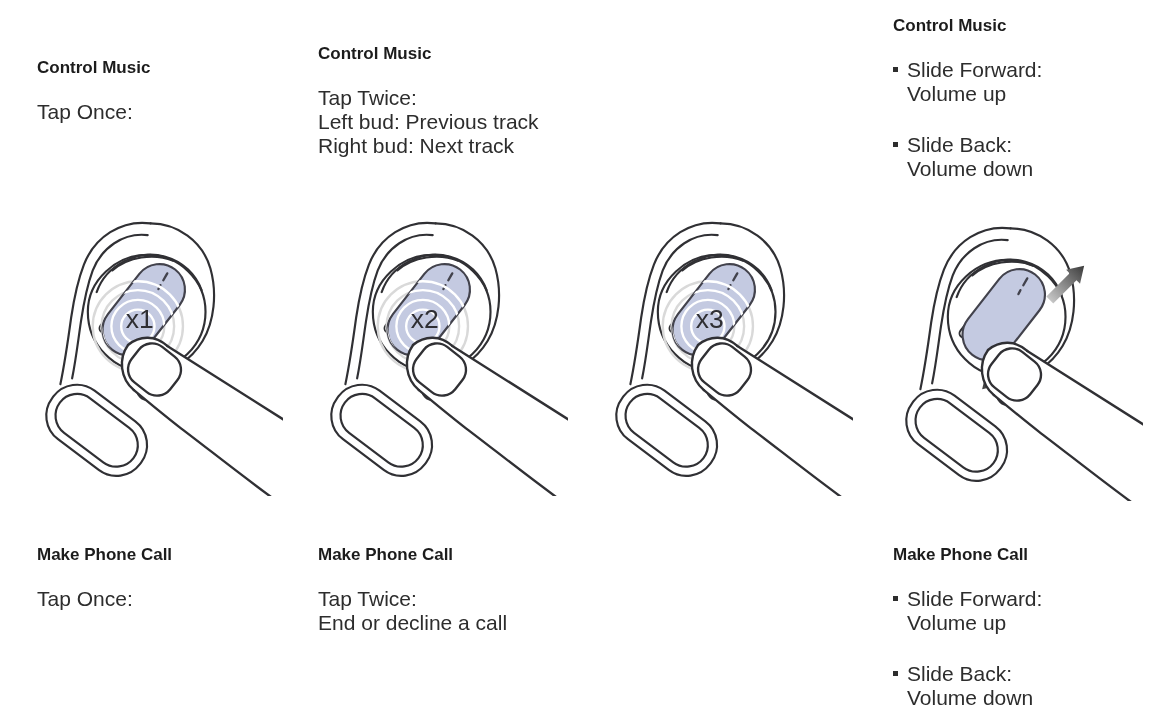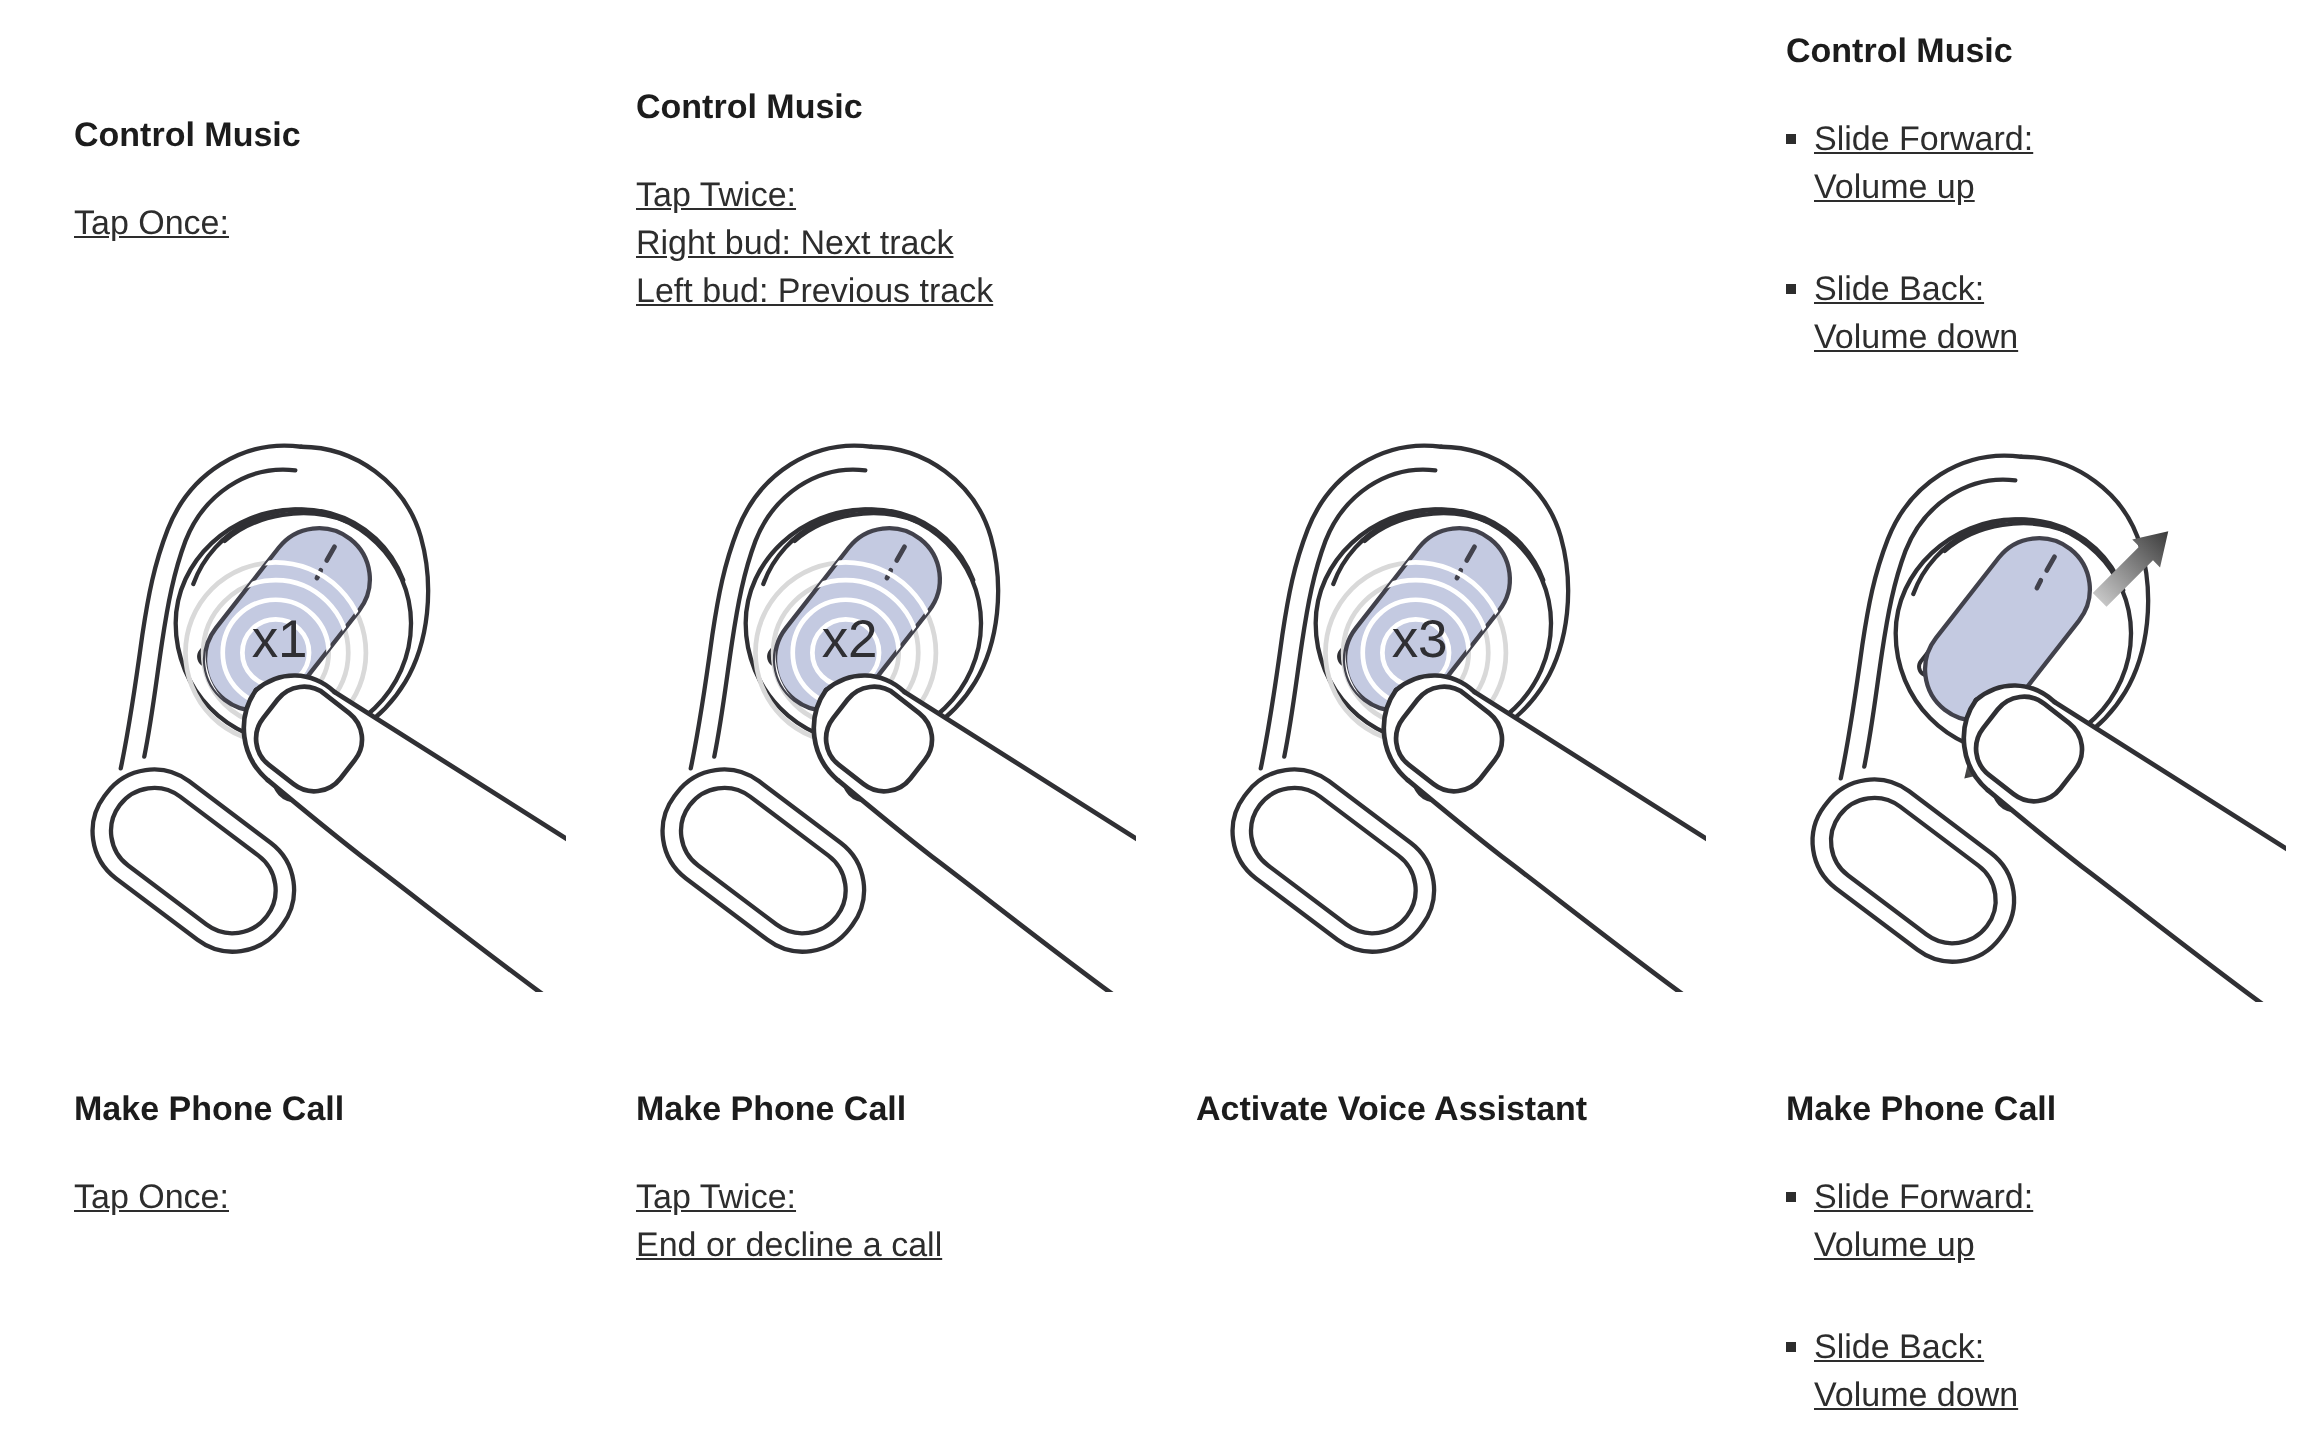--- a/index.html
+++ b/index.html
@@ -5,21 +5,21 @@
   html,body{margin:0;padding:0;background:#ffffff;}
   .page{
     position:relative;width:1156px;height:722px;background:#ffffff;
     font-family:"Liberation Sans",sans-serif;color:#2d2d2d;overflow:hidden;
   }
   .tblock{position:absolute;width:268px;}
   .tblock .title{
     margin:0 0 22px 0;font-size:17px;line-height:20px;font-weight:bold;color:#1c1c1c;
     font-family:"Liberation Sans",sans-serif;
   }
-  .tblock .ln{display:block;font-size:17px;line-height:24px;color:#2d2d2d;text-decoration:underline;}
+  .tblock .ln{display:block;font-size:21px;line-height:24px;color:#2d2d2d;}
   .bullets{margin-top:2px;}
   .bullet{display:flex;align-items:flex-start;margin-bottom:27px;}
   .bullet .marker{width:5px;height:5px;background:#2d2d2d;margin:9px 9px 0 0;flex:none;}
   .illus{position:absolute;width:255px;height:304px;}
   .tap-label{
     font-size:27px;fill:#2f2f33;text-anchor:middle;
     font-family:"Liberation Sans",sans-serif;
   }
 </style>
 </head>
@@ -113,22 +113,22 @@
   </svg>
 
   <div class="tblock" style="left:37px;top:545px">
     <h3 class="title">Make Phone Call</h3>
     <span class="ln">Tap Once:</span>
   </div>
 
   <div class="tblock" style="left:318px;top:44px">
     <h3 class="title">Control Music</h3>
     <span class="ln">Tap Twice:</span>
+    <span class="ln">Left bud: Previous track</span>
     <span class="ln">Right bud: Next track</span>
-    <span class="ln">Left bud: Previous track</span>
   </div>
 
   <svg class="illus" style="left:313px;top:192px" viewBox="0 0 260 310">
     <use href="#eb-body"></use>
     <use href="#eb-ripples"></use>
     <use href="#eb-pill"></use>
     <g clip-path="url(#pillClip)">
         <use href="#eb-ripples-white"></use>
       </g>
     <text class="tap-label" x="114" y="139">x2</text>
@@ -145,23 +145,20 @@
     <use href="#eb-body"></use>
     <use href="#eb-ripples"></use>
     <use href="#eb-pill"></use>
     <g clip-path="url(#pillClip)">
         <use href="#eb-ripples-white"></use>
       </g>
     <text class="tap-label" x="114" y="139">x3</text>
     <use href="#eb-finger"></use>
   </svg>
 
-  <div class="tblock" style="left:598px;top:545px">
-    <h3 class="title">Activate Voice Assistant</h3>
-  </div>
 
   <div class="tblock" style="left:893px;top:16px">
     <h3 class="title">Control Music</h3>
     <div class="bullets">
       <div class="bullet">
         <span class="marker"></span>
         <span class="btext">
           <span class="ln">Slide Forward:</span>
           <span class="ln">Volume up</span>
         </span>

